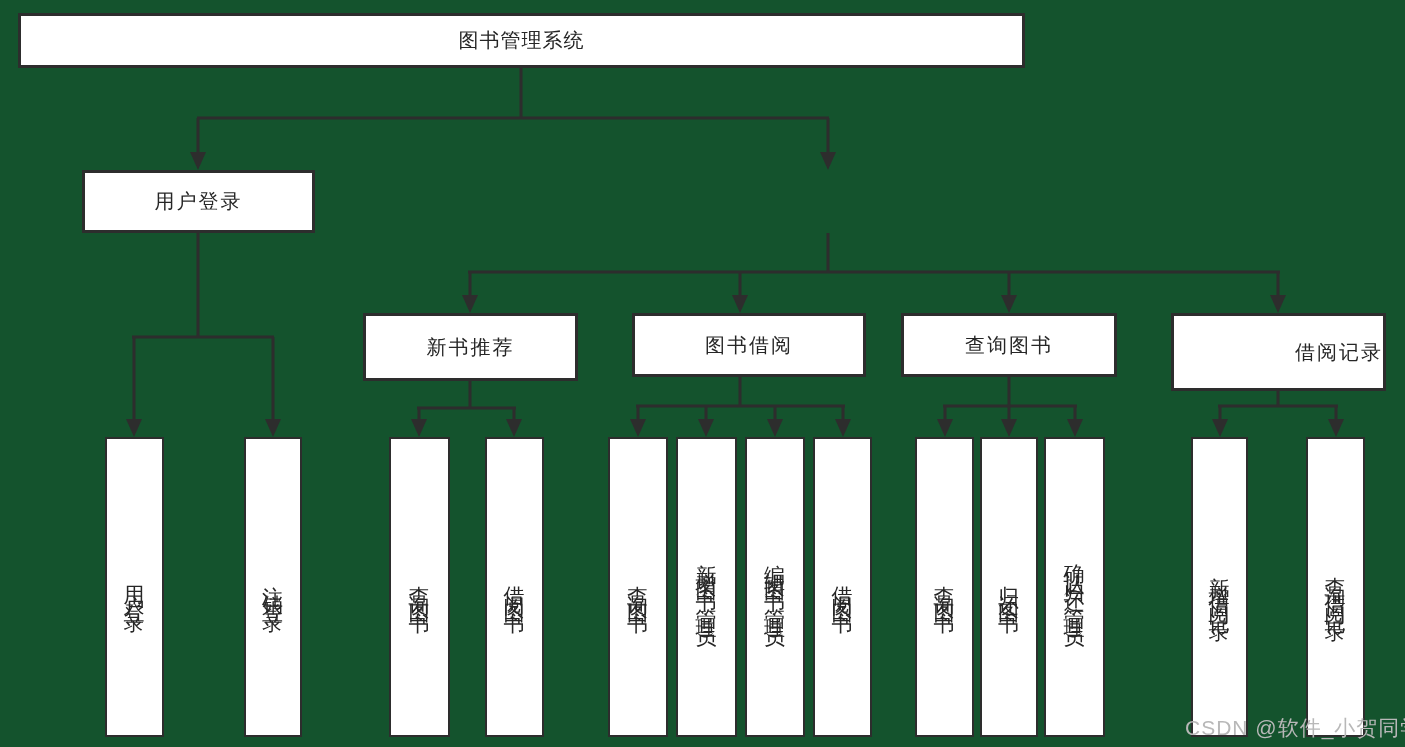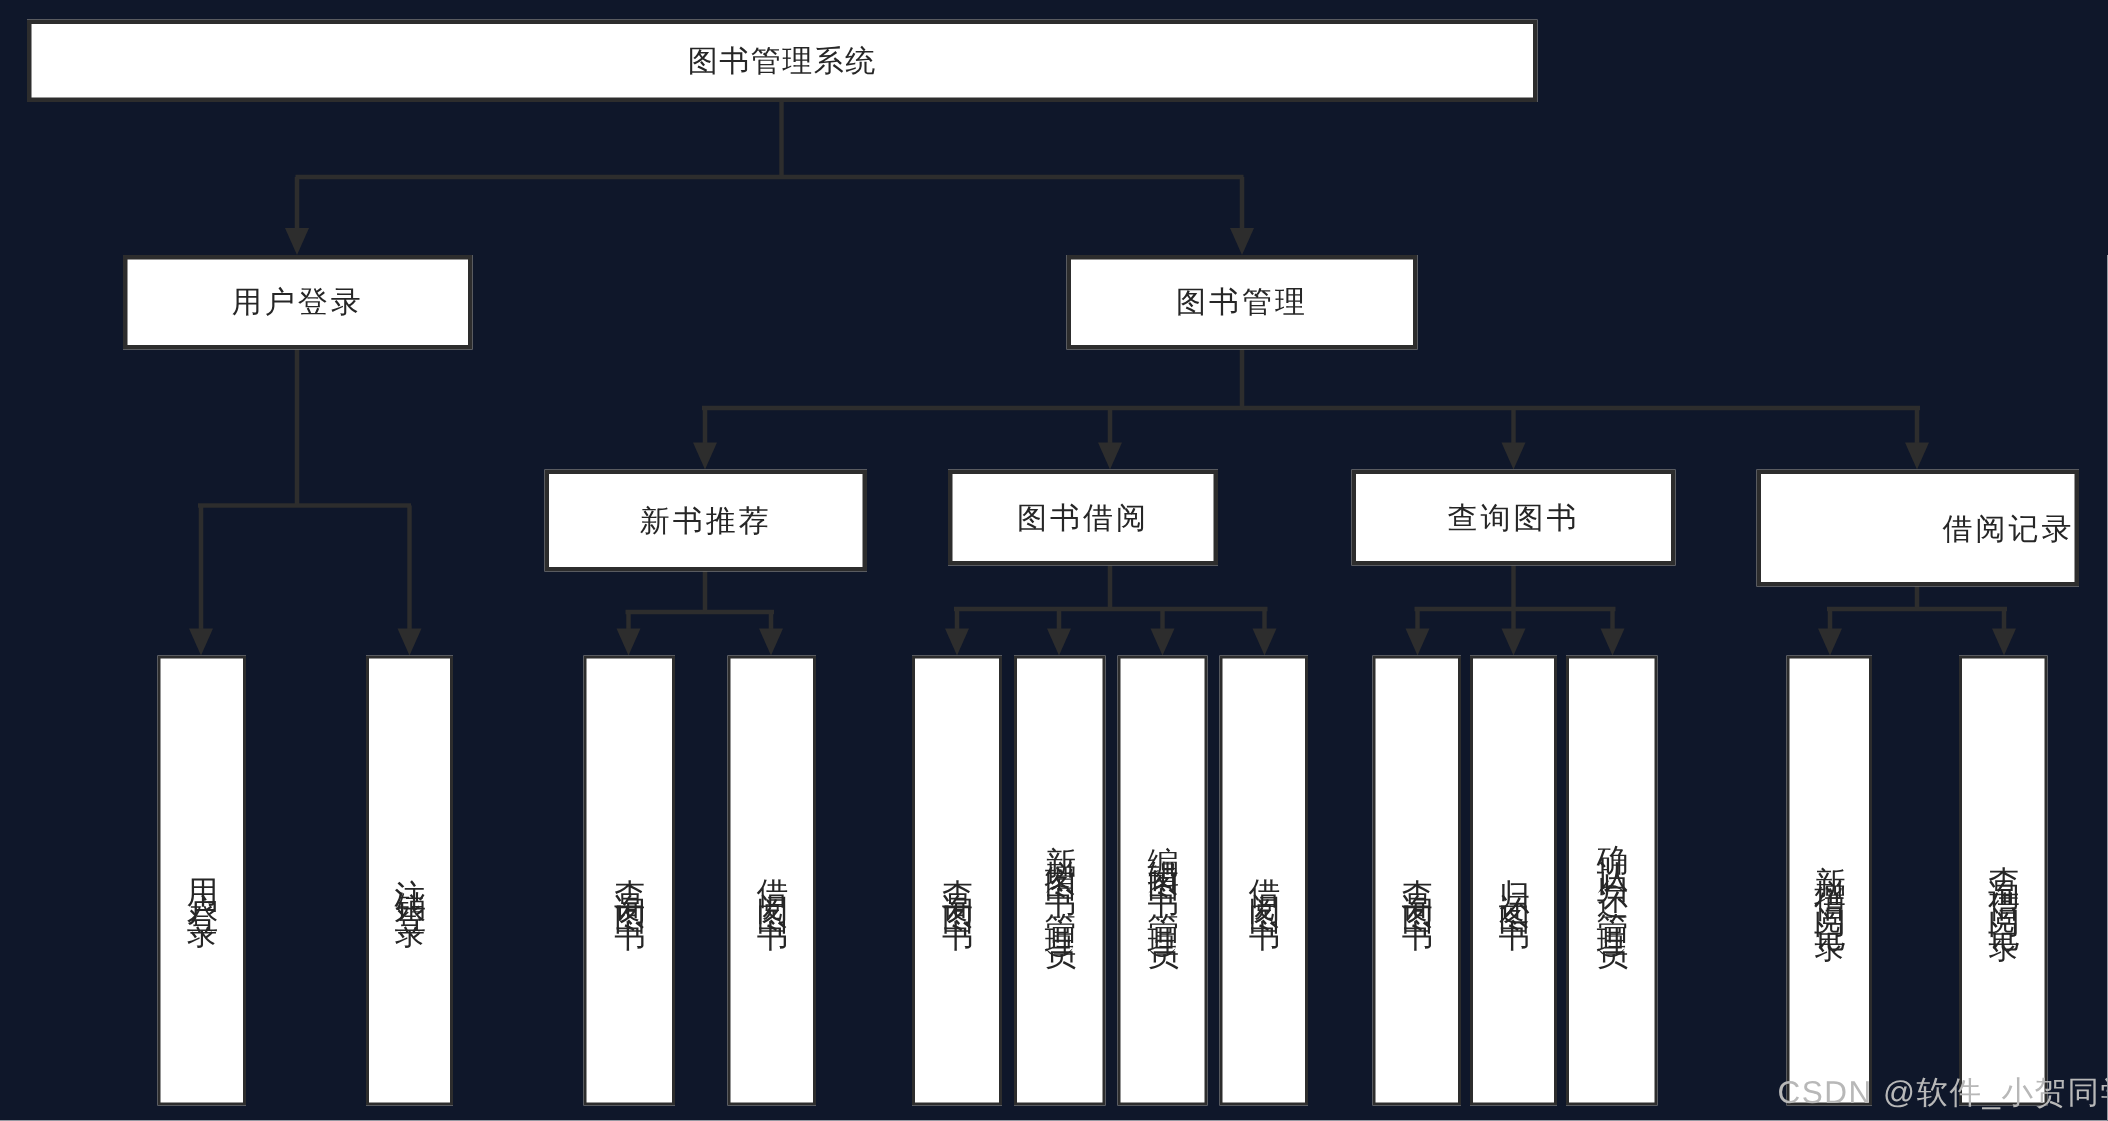--- a/index.html
+++ b/index.html
@@ -1,17 +1,17 @@
 <!DOCTYPE html>
 <html><head>
 <meta charset="utf-8">
 <style>
   html,body{margin:0;padding:0;background:#fff;}
   .stage{
-    position:relative;width:1405px;height:747px;background:#0f172a;
+    position:relative;width:1405px;height:747px;background:#14532d;
     font-family:"Liberation Sans","DejaVu Sans",sans-serif;overflow:hidden;text-decoration:underline;
   }
   svg.connectors{position:absolute;left:0;top:0;z-index:0;}
   .node{
     position:absolute;box-sizing:border-box;background:#ffffff;
     border:3px solid #2d2d2d;display:flex;align-items:center;justify-content:center;
     z-index:1;color:#262626;
   }
   .hnode{font-size:20px;letter-spacing:2px;white-space:nowrap;}
   .root{letter-spacing:1px;}
@@ -63,28 +63,25 @@
     </g>
   </svg>
 
   <div class="node hnode root" style="left:18px;top:13px;width:1007px;height:55px;">
     <span>图书管理系统</span>
   </div>
 
   <div class="node hnode" style="left:82px;top:170px;width:233px;height:63px;">
     <span>用户登录</span>
   </div>
-  <div class="node hnode" style="left:711px;top:170px;width:234px;height:63px;">
-    <span>图书管理</span>
-  </div>
 
   <div class="node hnode" style="left:363px;top:313px;width:215px;height:68px;">
     <span>新书推荐</span>
   </div>
-  <div class="node hnode" style="left:632px;top:313px;width:180px;height:64px;">
+  <div class="node hnode" style="left:632px;top:313px;width:234px;height:64px;">
     <span>图书借阅</span>
   </div>
   <div class="node hnode" style="left:901px;top:313px;width:216px;height:64px;">
     <span>查询图书</span>
   </div>
   <div class="node hnode" style="left:1171px;top:313px;width:215px;height:78px;justify-content:flex-end;">
     <span>借阅记录</span>
   </div>
 
   <div class="node leaf" style="left:105px;top:437px;width:59px;height:300px;">

